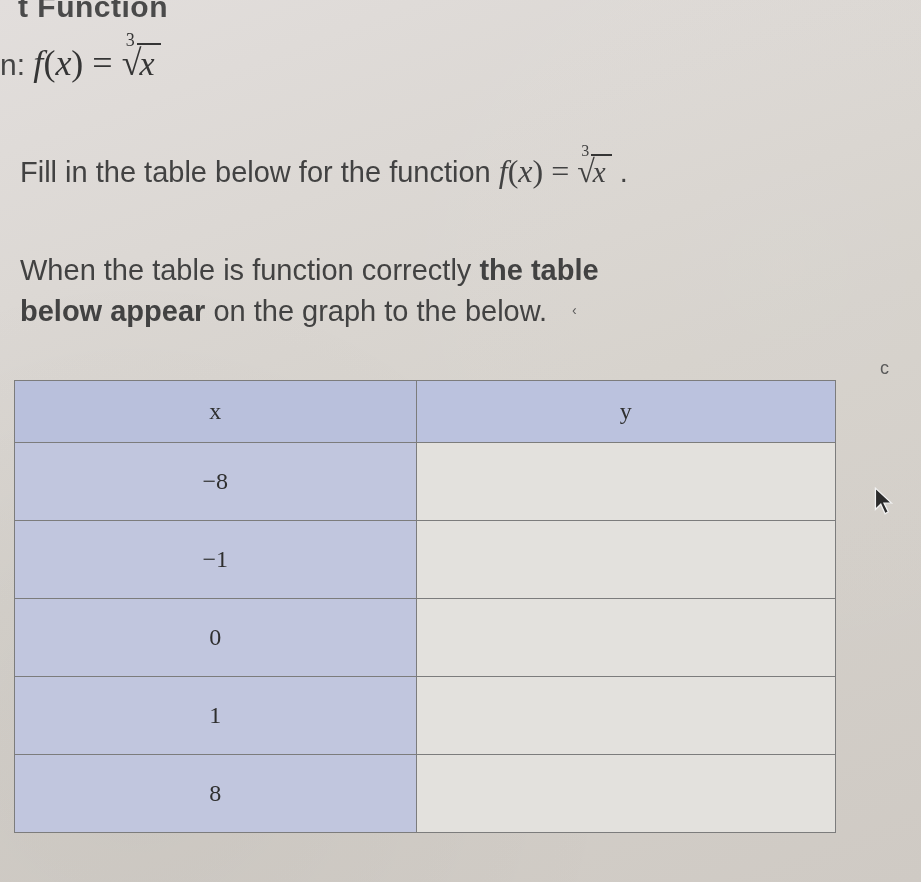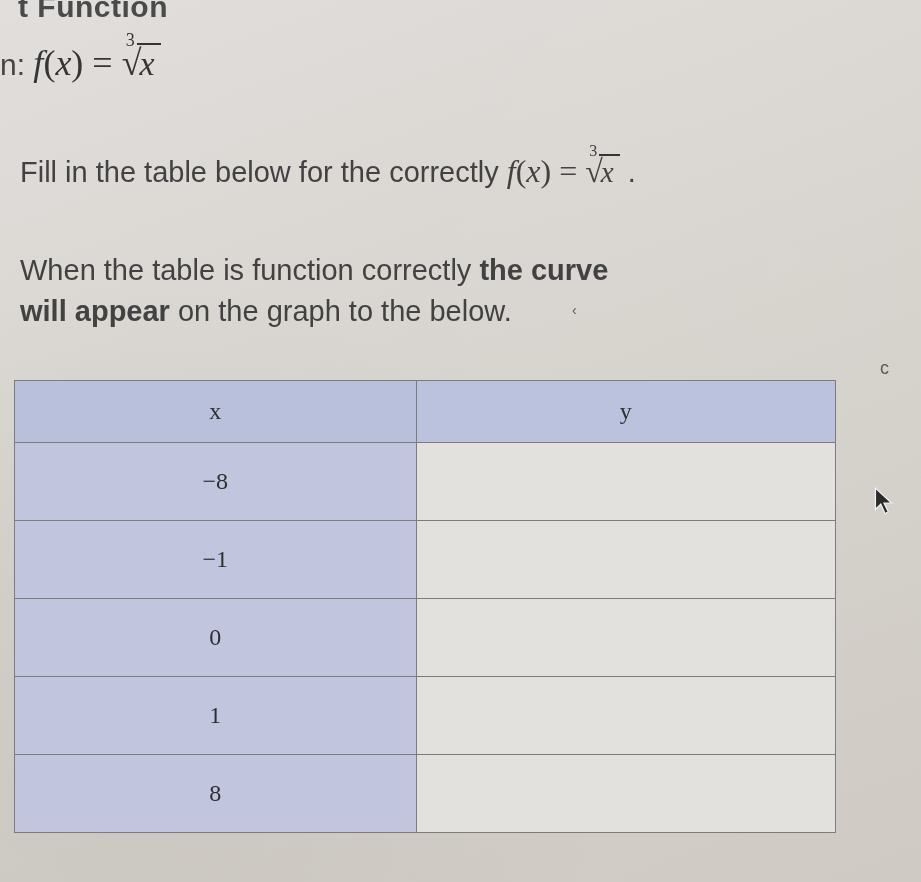--- a/index.html
+++ b/index.html
@@ -167,26 +167,26 @@
 <div class="page">
   <div class="noise"></div>
 
   <div class="clip-top">t Function</div>
 
   <div class="eq-line">
     <span class="eq-prefix">n: </span><span class="eq-math">f</span><span class="eq-math eq-upright">(</span><span class="eq-math">x</span><span class="eq-math eq-upright">)</span><span class="eq-math eq-upright"> = </span><span class="rad-wrap"><span class="rad-index">3</span><span class="rad-sym">√</span><span class="rad-arg">x</span></span>
   </div>
 
   <div class="instr1">
-    <span>Fill in the table below for the correctly  </span><span class="eq-math">f</span><span class="eq-math eq-upright">(</span><span class="eq-math">x</span><span class="eq-math eq-upright">)</span><span class="eq-math eq-upright"> = </span><span class="rad-wrap"><span class="rad-index">3</span><span class="rad-sym">√</span><span class="rad-arg">x</span></span><span> .</span>
+    <span>Fill in the table below for the function  </span><span class="eq-math">f</span><span class="eq-math eq-upright">(</span><span class="eq-math">x</span><span class="eq-math eq-upright">)</span><span class="eq-math eq-upright"> = </span><span class="rad-wrap"><span class="rad-index">3</span><span class="rad-sym">√</span><span class="rad-arg">x</span></span><span> .</span>
   </div>
 
   <div class="instr2">
-    <span>When the table is function correctly </span><b>the curve</b><br>
-    <b>will appear</b><span> on the graph to the below.</span>
+    <span>When the table is function correctly </span><b>the table</b><br>
+    <b>below appear</b><span> on the graph to the below.</span>
   </div>
 
   <div class="small-mark">‹</div>
   <div class="c-mark">c</div>
 
   <table class="data">
     <thead>
       <tr>
         <th class="hx">x</th>
         <th class="hy">y</th>

